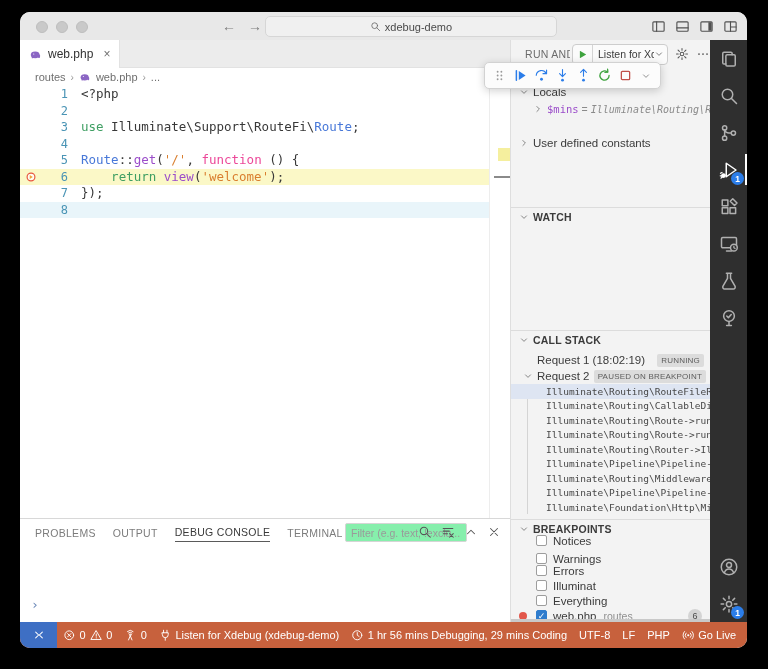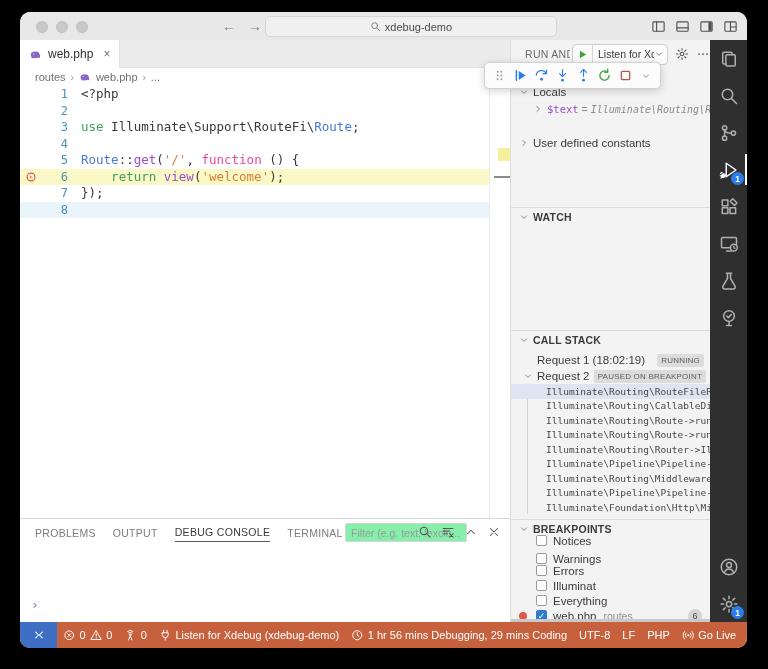--- a/index.html
+++ b/index.html
@@ -416,21 +416,21 @@
           </svg>
         </span>
       <span class="bold">Locals</span>
     </div>
     <div class="sb-row" style="top:61px;padding-left:14px">
       <span class="ico twisty">
           <svg viewBox="0 0 16 16">
             <path d="M6.2 4l4 4-4 4"></path>
           </svg>
         </span>
-      <span class="var-name">$text</span>
+      <span class="var-name">$mins</span>
       <span class="var-eq">=</span>
       <span class="var-val">Illuminate\Routing\RouteFi...</span>
     </div>
     <div class="sb-row" style="top:95px">
       <span class="ico twisty">
           <svg viewBox="0 0 16 16">
             <path d="M6.2 4l4 4-4 4"></path>
           </svg>
         </span>
       <span class="bold">User defined constants</span>

